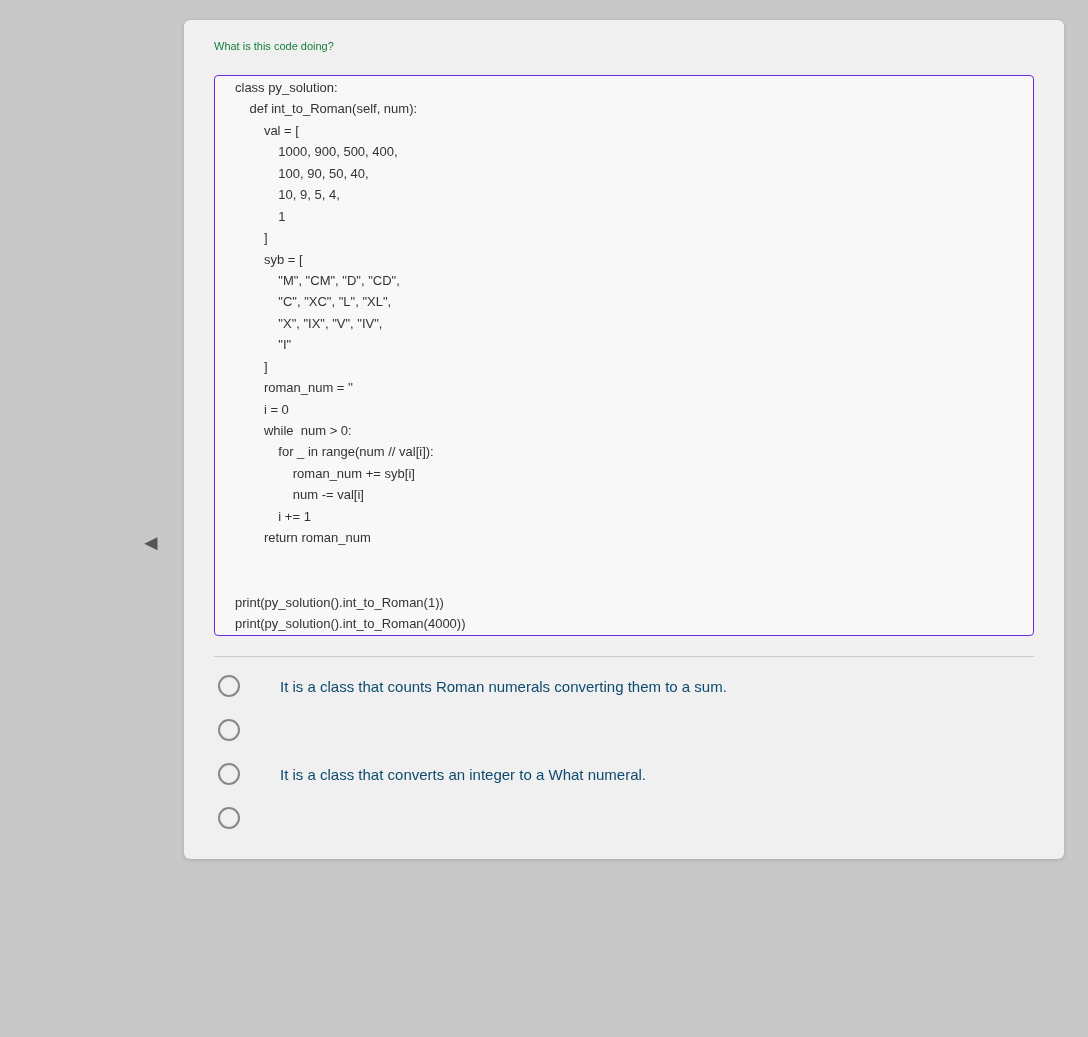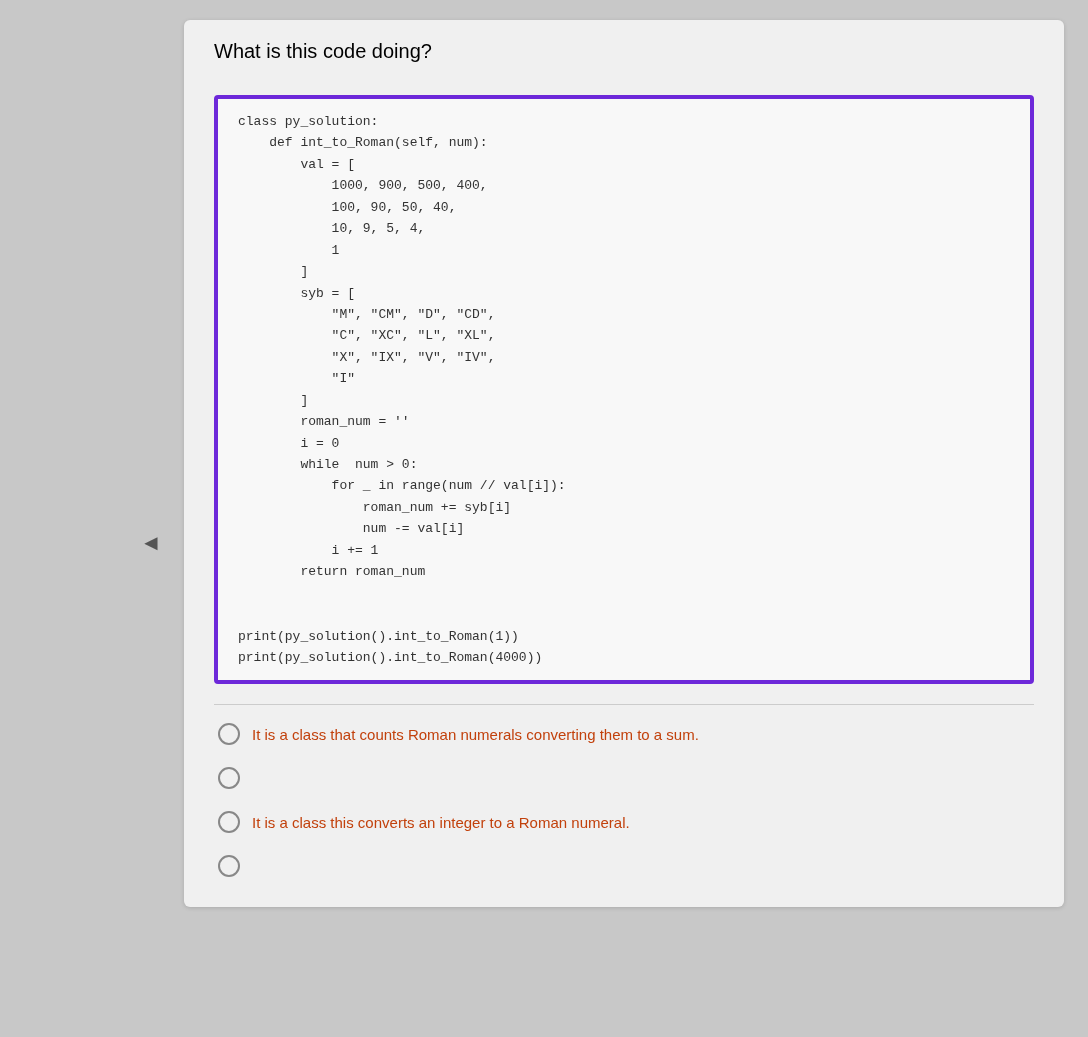--- a/index.html
+++ b/index.html
@@ -37,32 +37,32 @@
     .content-card {
       background-color: #f0f0f0;
       border-radius: 6px;
       width: 880px;
       margin-left: 160px;
       padding: 20px 30px 30px 30px;
       box-shadow: 0 1px 4px rgba(0,0,0,0.15);
     }
 
     .question-title {
-      font-size: 20px;
-      color: #000000;
-      margin-bottom: 32px;
+      font-size: 11px;
+      color: #15803d;
+      margin-bottom: 23px;
       font-weight: normal;
     }
 
     .code-block {
       background-color: #f8f8f8;
-      border: 4px solid #6d28d9;
+      border: 1px solid #6d28d9;
       border-radius: 4px;
-      padding: 12px 20px;
-      font-family: Liberation Mono, monospace;
+      padding: 1px 20px;
+      font-family: Liberation Sans, sans-serif;
       font-size: 13px;
       color: #333;
       line-height: 1.65;
       margin-bottom: 20px;
       white-space: pre;
       overflow-x: auto;
     }
 
     .divider {
       border: none;
@@ -91,22 +91,23 @@
       border: 2px solid #888;
       background: transparent;
       flex-shrink: 0;
       display: flex;
       align-items: center;
       justify-content: center;
     }
 
     .option-text {
       font-size: 15px;
-      color: #c2410c;
+      color: #0c4a6e;
       line-height: 1.4;
+      margin-left: 28px;
     }
   </style>
 </head>
 <body>
 
 <div class="page-container">
 
   <div class="left-arrow">◄</div>
 
   <div class="content-card">
@@ -145,21 +146,21 @@
     <div class="options-container" id="options-list">
         <div class="option-item">
           <div class="radio-circle"></div>
           <span class="option-text">It is a class that counts Roman numerals converting them to a sum.</span>
         </div>
         <div class="option-item">
           <div class="radio-circle"></div>
         </div>
         <div class="option-item">
           <div class="radio-circle"></div>
-          <span class="option-text">It is a class this converts an integer to a Roman numeral.</span>
+          <span class="option-text">It is a class that converts an integer to a What numeral.</span>
         </div>
         <div class="option-item">
           <div class="radio-circle"></div>
         </div>
       </div>
 
   </div>
 </div>
 
 </body></html>

